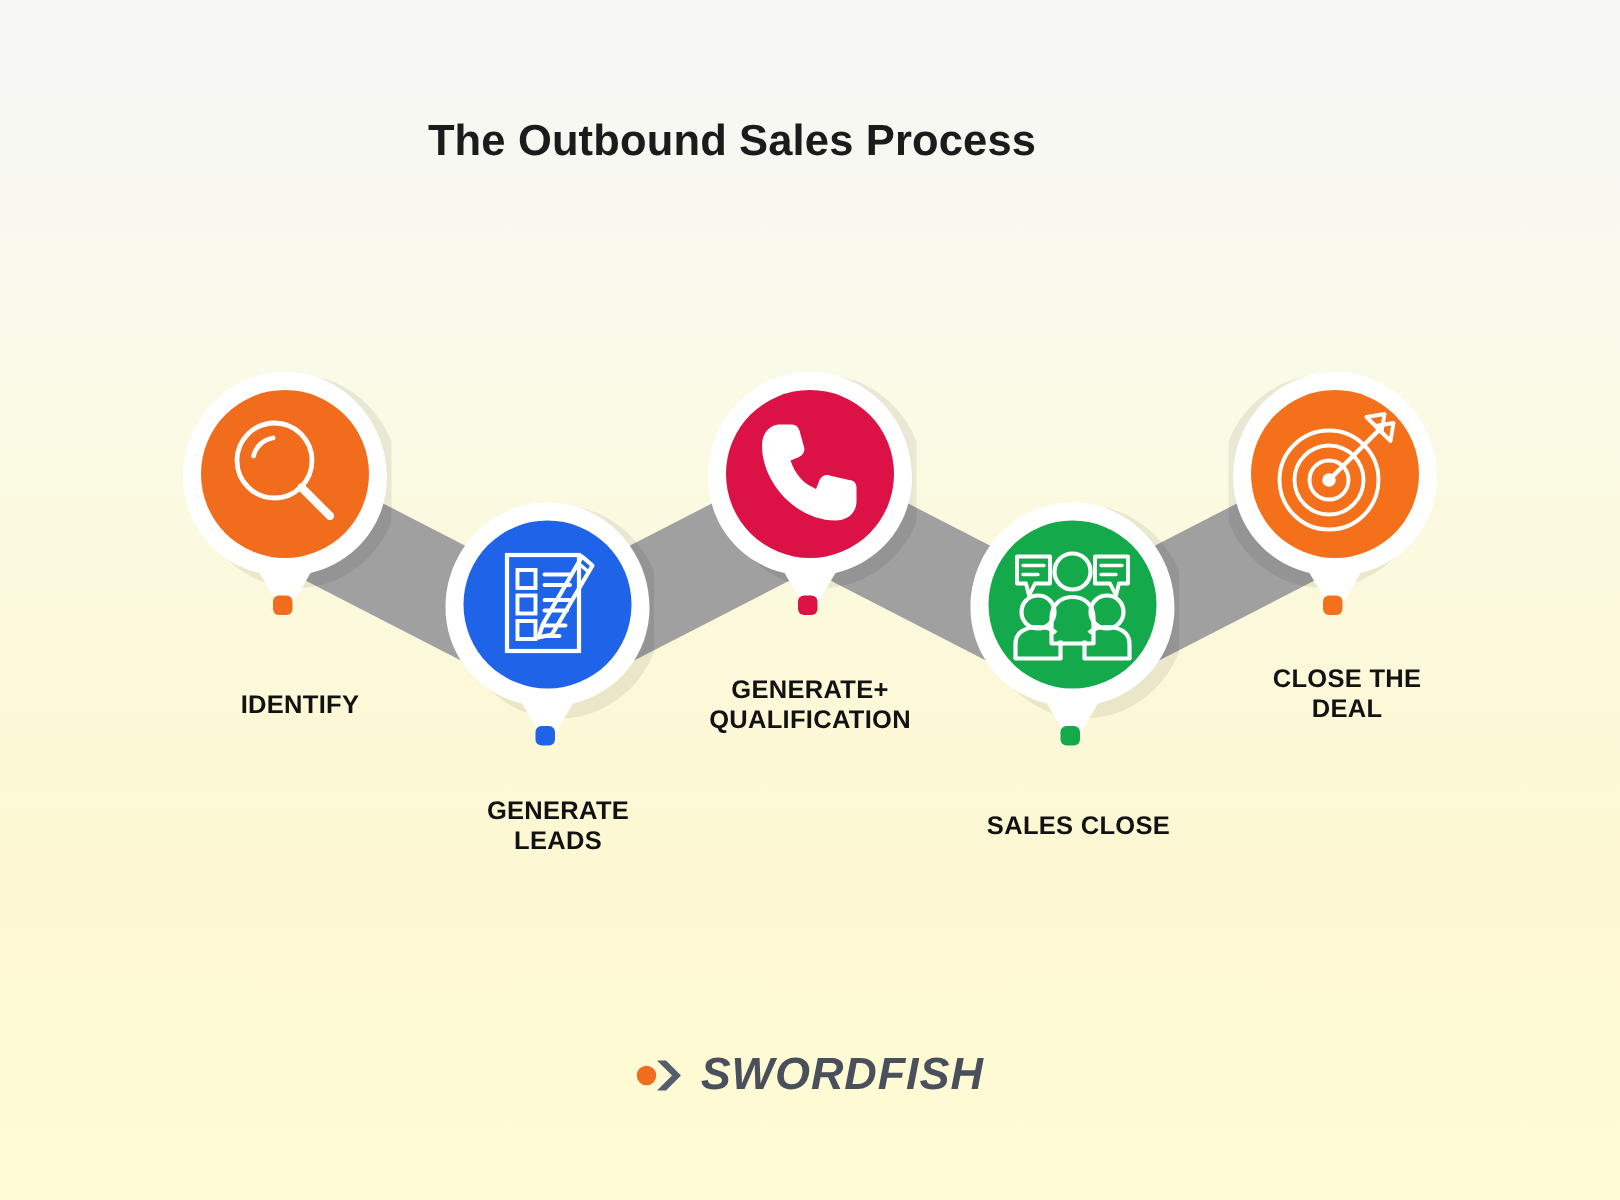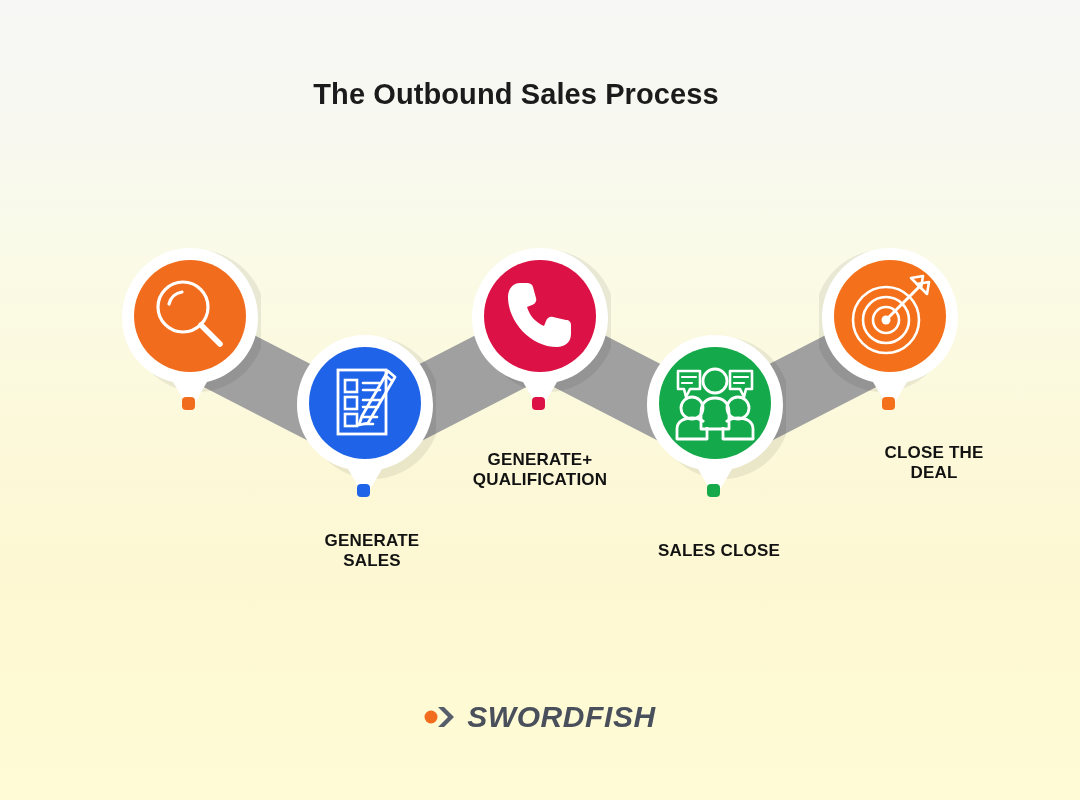--- a/index.html
+++ b/index.html
@@ -35,21 +35,20 @@
   #title {
     position: absolute;
     top: 78px;
     left: 0;
     width: 976px;
     text-align: center;
     font-size: 29px;
     font-weight: 700;
     color: #1b1b1b;
     letter-spacing: 0.1px;
-    padding-left: 28px;
   }
 
   
   #ribbon {
     position: absolute;
     left: 0;
     top: 0;
     width: 1080px;
     height: 800px;
     pointer-events: none;
@@ -146,20 +145,21 @@
                C 118,130 139,104 139,73 C 139,35 109,3 71,3 Z" fill="#ffffff"></path>
       <circle cx="71" cy="71" r="56" fill="#F26C1E"></circle>
     </svg>
     <svg class="pin-icon" viewBox="0 0 90 90" xmlns="http://www.w3.org/2000/svg">
       <circle cx="38" cy="37" r="25" fill="none" stroke="#ffffff" stroke-width="3.2"></circle>
       <path d="M 24,34 A 16,16 0 0 1 37,22" fill="none" stroke="#ffffff" stroke-width="3.2" stroke-linecap="round"></path>
       <line x1="56" y1="55" x2="75" y2="74" stroke="#ffffff" stroke-width="5.5" stroke-linecap="round"></line>
     </svg>
     <div class="pin-dot" style="background:#F26C1E;"></div>
   </div>
+  <div class="step-label" style="left:90px; top:460px; width:220px;">IDENTIFY</div>
 
   <div class="pin" style="left:294px; top:332px;">
     <svg class="pin-shadow" viewBox="0 0 142 182" xmlns="http://www.w3.org/2000/svg">
       <ellipse cx="79" cy="76" rx="68" ry="71" fill="#000000" opacity="0.07"></ellipse>
     </svg>
     <svg class="pin-body" viewBox="0 0 142 182" xmlns="http://www.w3.org/2000/svg">
       <path d="M 71,3 C 33,3 3,35 3,73 C 3,104 24,130 54,137 L 71,166 L 88,137
                C 118,130 139,104 139,73 C 139,35 109,3 71,3 Z" fill="#ffffff"></path>
       <circle cx="71" cy="71" r="56" fill="#1F64E8"></circle>
     </svg>
@@ -173,21 +173,21 @@
       <line x1="43" y1="43" x2="60" y2="43" stroke="#ffffff" stroke-width="2.6" stroke-linecap="round"></line>
       <line x1="43" y1="50" x2="58" y2="50" stroke="#ffffff" stroke-width="2.6" stroke-linecap="round"></line>
       <line x1="43" y1="60" x2="57" y2="60" stroke="#ffffff" stroke-width="2.6" stroke-linecap="round"></line>
       <line x1="43" y1="67" x2="53" y2="67" stroke="#ffffff" stroke-width="2.6" stroke-linecap="round"></line>
       <path d="M 68,14 L 75,20 L 48,66 L 39,68 L 42,59 Z" fill="none" stroke="#ffffff" stroke-width="2.8" stroke-linejoin="round"></path>
       <line x1="65" y1="18" x2="72" y2="24" stroke="#ffffff" stroke-width="2.4"></line>
     </svg>
     <div class="pin-dot" style="background:#1F64E8;"></div>
   </div>
   <div class="step-label" style="left:262px; top:531px; width:220px;">GENERATE
-SALES</div>
+LEADS</div>
 
   <div class="pin" style="left:469px; top:245px;">
     <svg class="pin-shadow" viewBox="0 0 142 182" xmlns="http://www.w3.org/2000/svg">
       <ellipse cx="79" cy="76" rx="68" ry="71" fill="#000000" opacity="0.07"></ellipse>
     </svg>
     <svg class="pin-body" viewBox="0 0 142 182" xmlns="http://www.w3.org/2000/svg">
       <path d="M 71,3 C 33,3 3,35 3,73 C 3,104 24,130 54,137 L 71,166 L 88,137
                C 118,130 139,104 139,73 C 139,35 109,3 71,3 Z" fill="#ffffff"></path>
       <circle cx="71" cy="71" r="56" fill="#DC1145"></circle>
     </svg>
@@ -255,21 +255,21 @@
       <circle cx="41" cy="50" r="13" fill="none" stroke="#ffffff" stroke-width="2.6"></circle>
       <circle cx="41" cy="50" r="4.5" fill="#ffffff"></circle>
 
       <line x1="41" y1="50" x2="76" y2="15" stroke="#ffffff" stroke-width="3" stroke-linecap="round"></line>
 
       <path d="M 66,8 L 78,6 L 76,18 Z" fill="none" stroke="#ffffff" stroke-width="2.6" stroke-linejoin="round"></path>
       <path d="M 72,14 L 84,12 L 82,24 Z" fill="none" stroke="#ffffff" stroke-width="2.6" stroke-linejoin="round"></path>
     </svg>
     <div class="pin-dot" style="background:#F4701A;"></div>
   </div>
-  <div class="step-label" style="left:824px; top:443px; width:220px;text-align:center;">CLOSE THE
+  <div class="step-label" style="left:788px; top:443px; width:220px;text-align:center;">CLOSE THE
 DEAL</div>
 
   <div id="logo">
     <svg id="logo-mark" viewBox="0 0 34 24" xmlns="http://www.w3.org/2000/svg">
       <circle cx="7" cy="12" r="6.5" fill="#F26C1E"></circle>
       <path d="M 14,2 L 24,12 L 14,22 L 20,22 L 30,12 L 20,2 Z" fill="#565d6b"></path>
     </svg>
     <div id="logo-text">SWORDFISH</div>
   </div>
 

